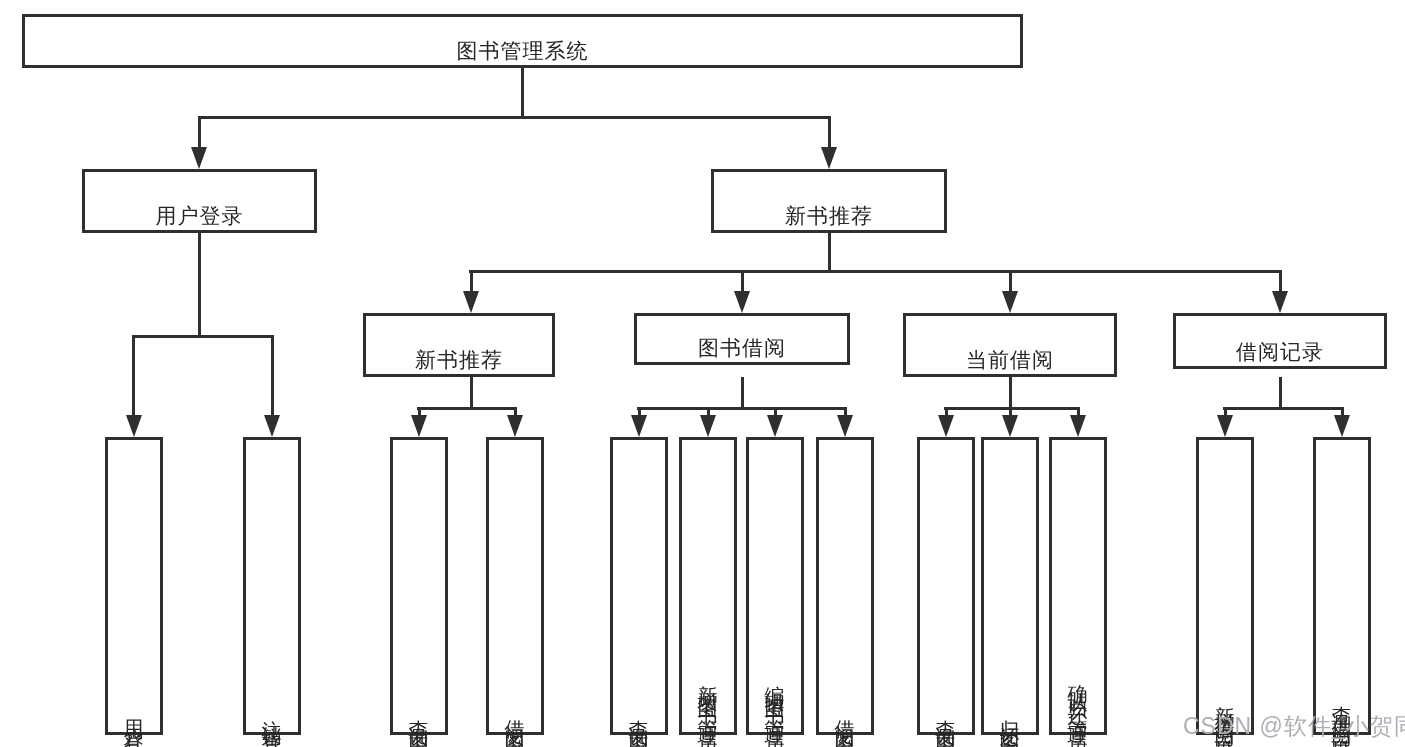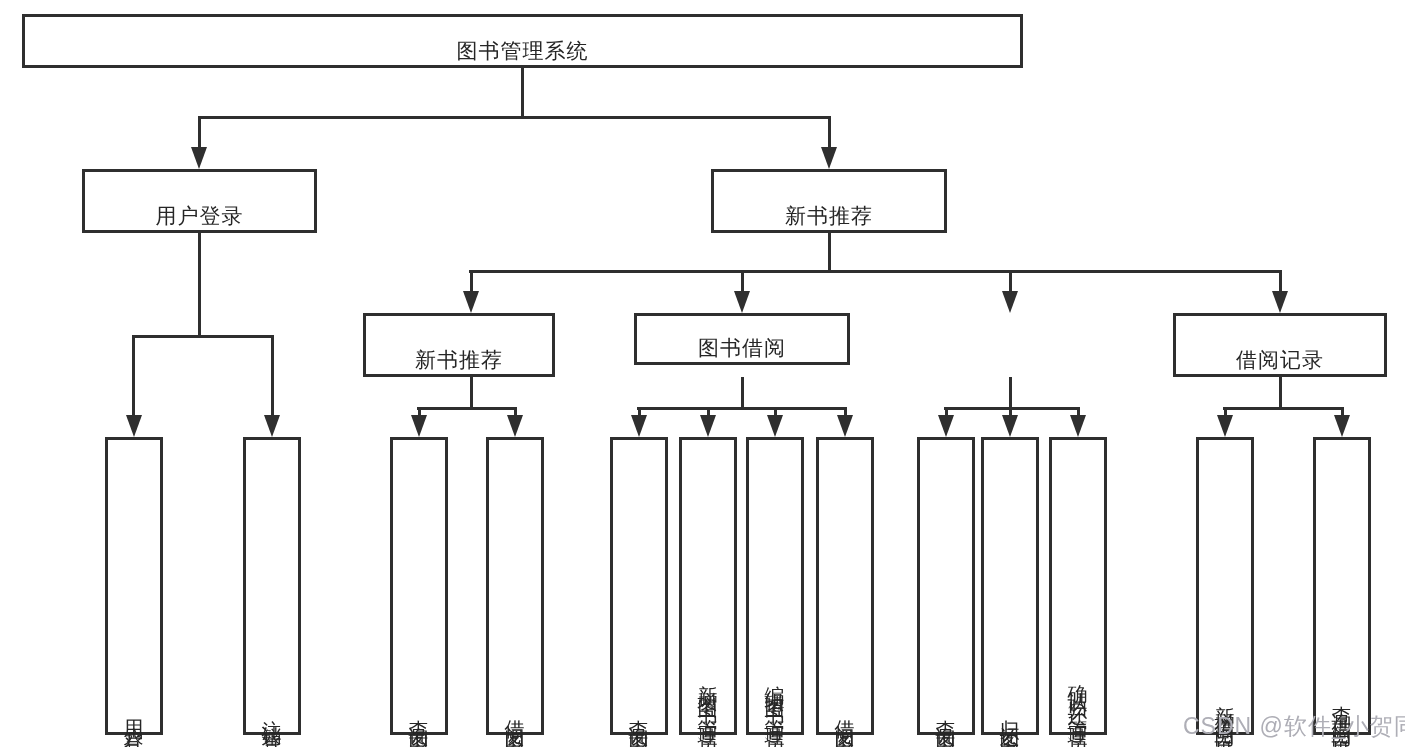--- a/index.html
+++ b/index.html
@@ -86,21 +86,24 @@
   <div class="ar" style="left:1002px;top:291px"></div>
   <div class="vl" style="left:1279px;top:270px;height:23px"></div>
   <div class="ar" style="left:1272px;top:291px"></div>
 
   <div class="box hbox" style="left:363px;top:313px;width:192px;height:64px">
     <span>新书推荐</span>
   </div>
   <div class="box hbox" style="left:634px;top:313px;width:216px;height:52px">
     <span>图书借阅</span>
   </div>
-  <div class="box hbox" style="left:1173px;top:313px;width:214px;height:64px">
+  <div class="box hbox" style="left:903px;top:313px;width:214px;height:64px">
+    <span>当前借阅</span>
+  </div>
+  <div class="box hbox" style="left:1173px;top:313px;width:214px;height:56px">
     <span>借阅记录</span>
   </div>
 
   <div class="vl" style="left:470px;top:377px;height:32px"></div>
   <div class="hl" style="left:417px;top:407px;width:100px"></div>
   <div class="vl" style="left:418px;top:407px;height:10px"></div>
   <div class="ar" style="left:411px;top:415px"></div>
   <div class="vl" style="left:514px;top:407px;height:10px"></div>
   <div class="ar" style="left:507px;top:415px"></div>
 

